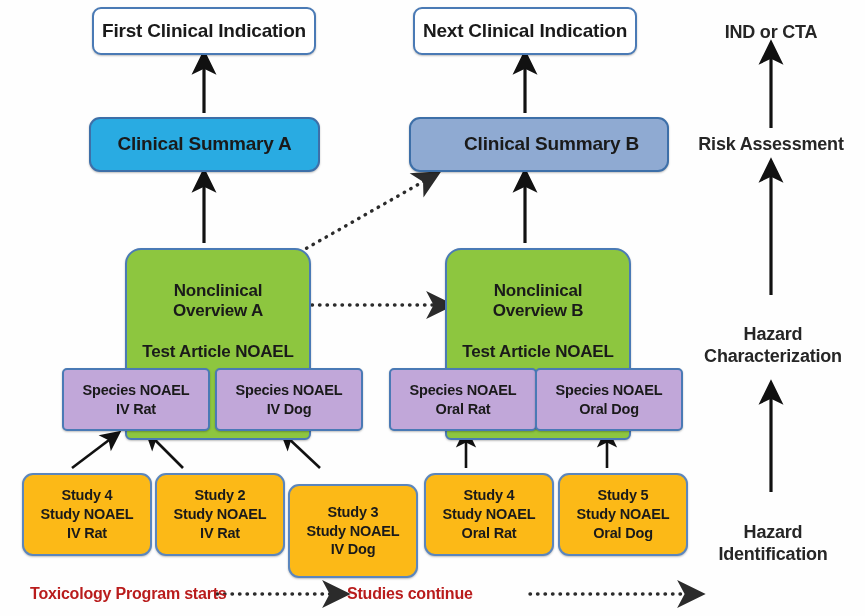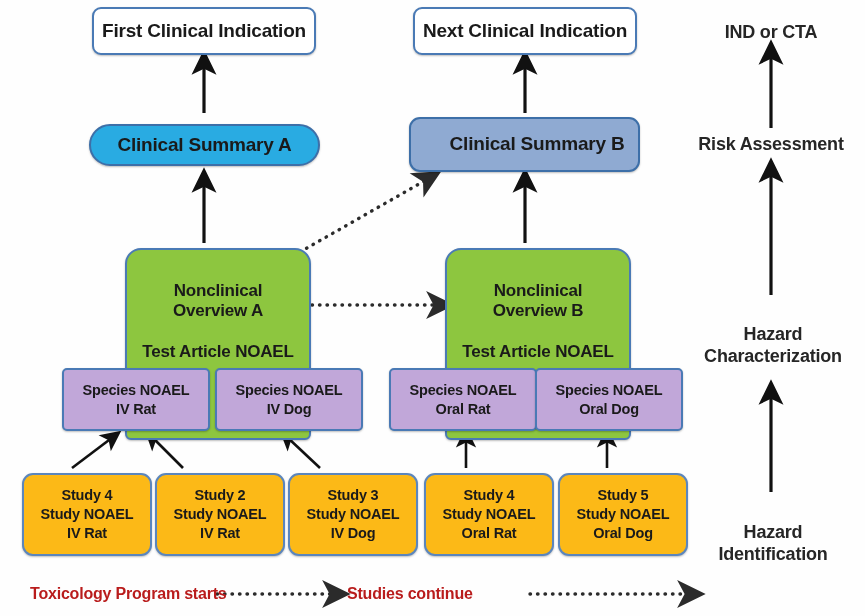--- a/index.html
+++ b/index.html
@@ -158,25 +158,25 @@
   </svg>
 
   <div class="box indication" style="left:92px; top:7px; width:224px; height:48px;">
     <span>First Clinical Indication</span>
   </div>
 
   <div class="box indication" style="left:413px; top:7px; width:224px; height:48px;">
     <span>Next Clinical Indication</span>
   </div>
 
-  <div class="box summary-a" style="left:89px; top:124px; width:231px; height:42px;border-radius:22px;">
+  <div class="box summary-a" style="left:89px; top:117px; width:231px; height:55px;">
     <span>Clinical Summary A</span>
   </div>
 
-  <div class="box summary-b" style="left:409px; top:117px; width:231px; height:55px;padding-left:25px;">
+  <div class="box summary-b" style="left:409px; top:117px; width:260px; height:55px;padding-left:25px;">
     <span>Clinical Summary B</span>
   </div>
 
   <div class="box overview" style="left:125px; top:248px; width:186px; height:192px;">
     <span class="ov-title">Nonclinical
 Overview A</span>
     <span class="ov-sub">Test Article NOAEL</span>
   </div>
 
   <div class="box overview" style="left:445px; top:248px; width:186px; height:192px;">
@@ -210,21 +210,21 @@
     <span>Study NOAEL</span>
     <span>IV Rat</span>
   </div>
 
   <div class="box study" style="left:155px; top:473px; width:130px; height:83px;">
     <span>Study 2</span>
     <span>Study NOAEL</span>
     <span>IV Rat</span>
   </div>
 
-  <div class="box study" style="left:288px; top:473px; width:130px; height:83px;text-align:center;">
+  <div class="box study" style="left:288px; top:484px; width:130px; height:94px;text-align:center;">
     <span>Study 3</span>
     <span>Study NOAEL</span>
     <span>IV Dog</span>
   </div>
 
   <div class="box study" style="left:424px; top:473px; width:130px; height:83px;">
     <span>Study 4</span>
     <span>Study NOAEL</span>
     <span>Oral Rat</span>
   </div>

